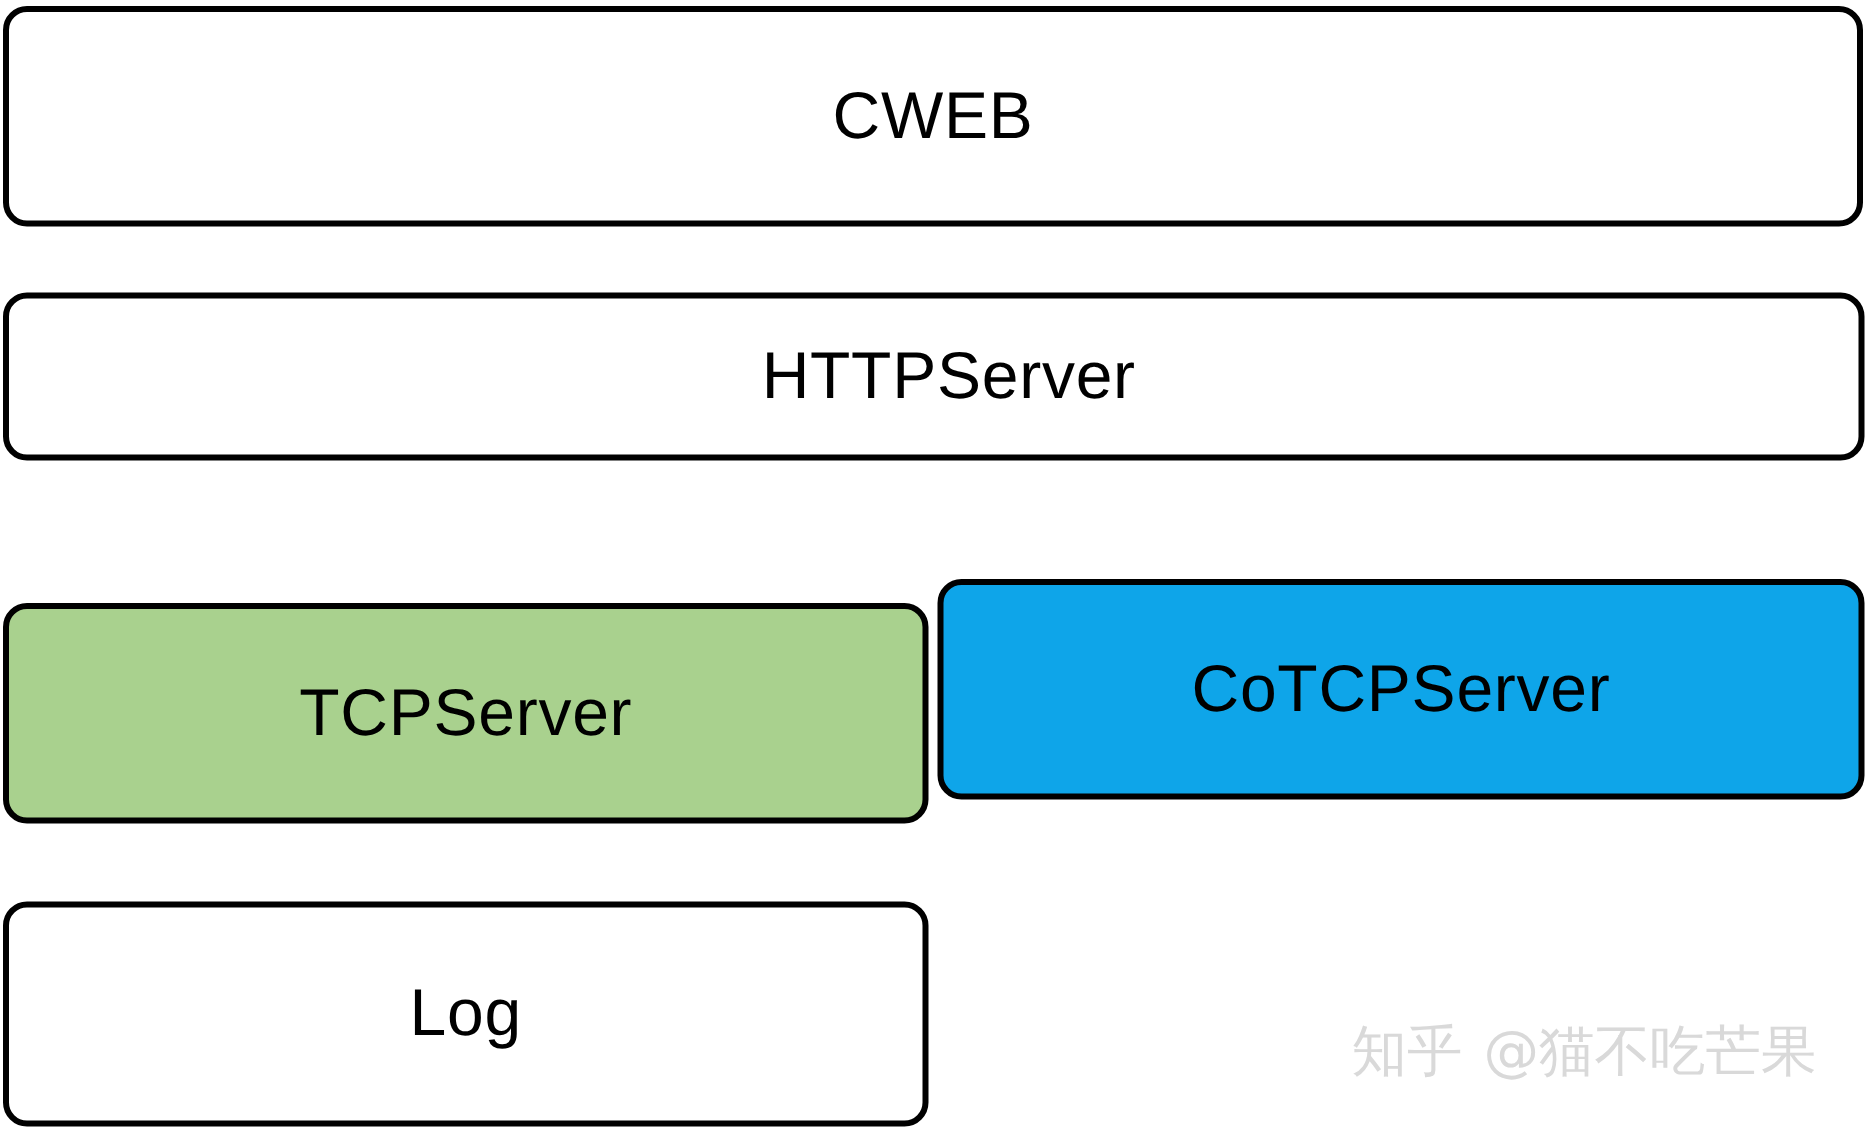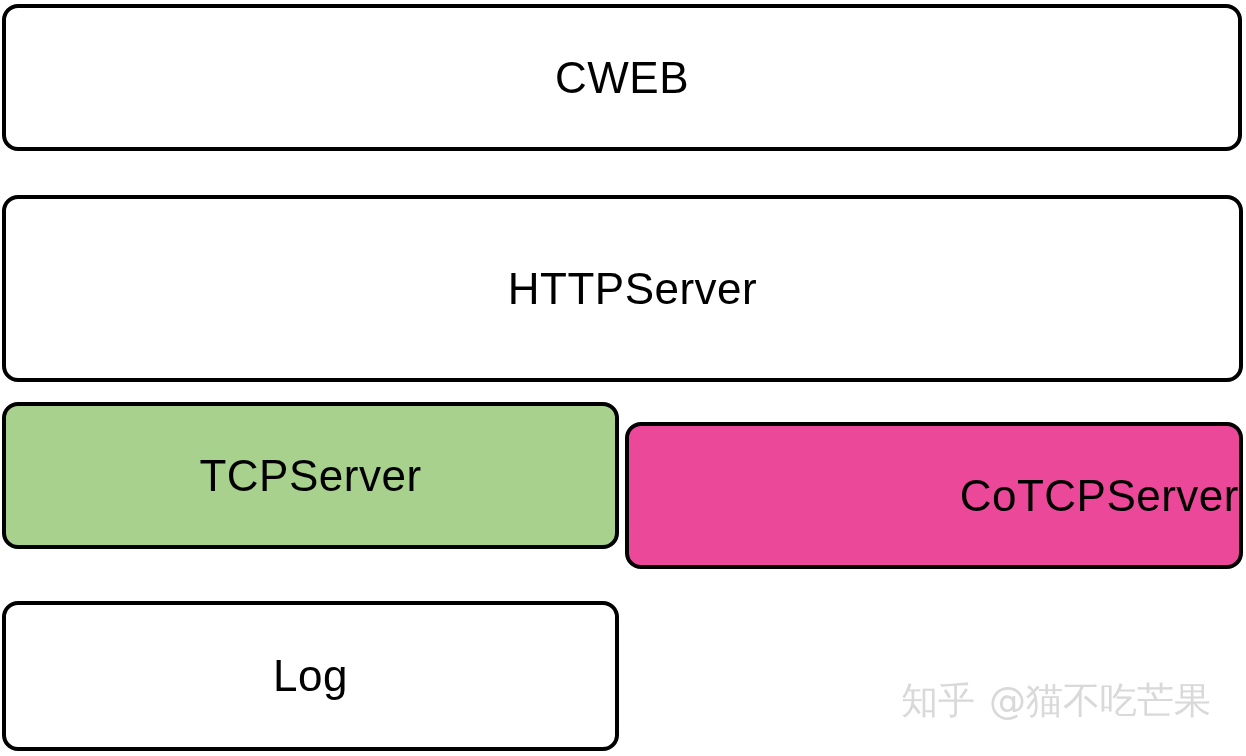--- a/index.html
+++ b/index.html
@@ -48,37 +48,36 @@
   .node-cweb {
     left: 2px;
     top: 4px;
     width: 1240px;
     height: 147px;
   }
   .node-httpserver {
     left: 2px;
     top: 195px;
     width: 1241px;
-    height: 187px;
+    height: 112px;
     padding-left: 20px;
   }
   .node-tcpserver {
     left: 2px;
     top: 402px;
     width: 617px;
     height: 147px;
     background: #a9d18e;
   }
   .node-cotcpserver {
     left: 625px;
-    top: 422px;
+    top: 386px;
     width: 618px;
     height: 147px;
-    background: #ec4899;
-    justify-content: flex-end;
+    background: #0ea5e9;
   }
   .node-log {
     left: 2px;
     top: 601px;
     width: 617px;
     height: 150px;
     justify-content: center;
   }
   .node-utils {
     left: 625px;

